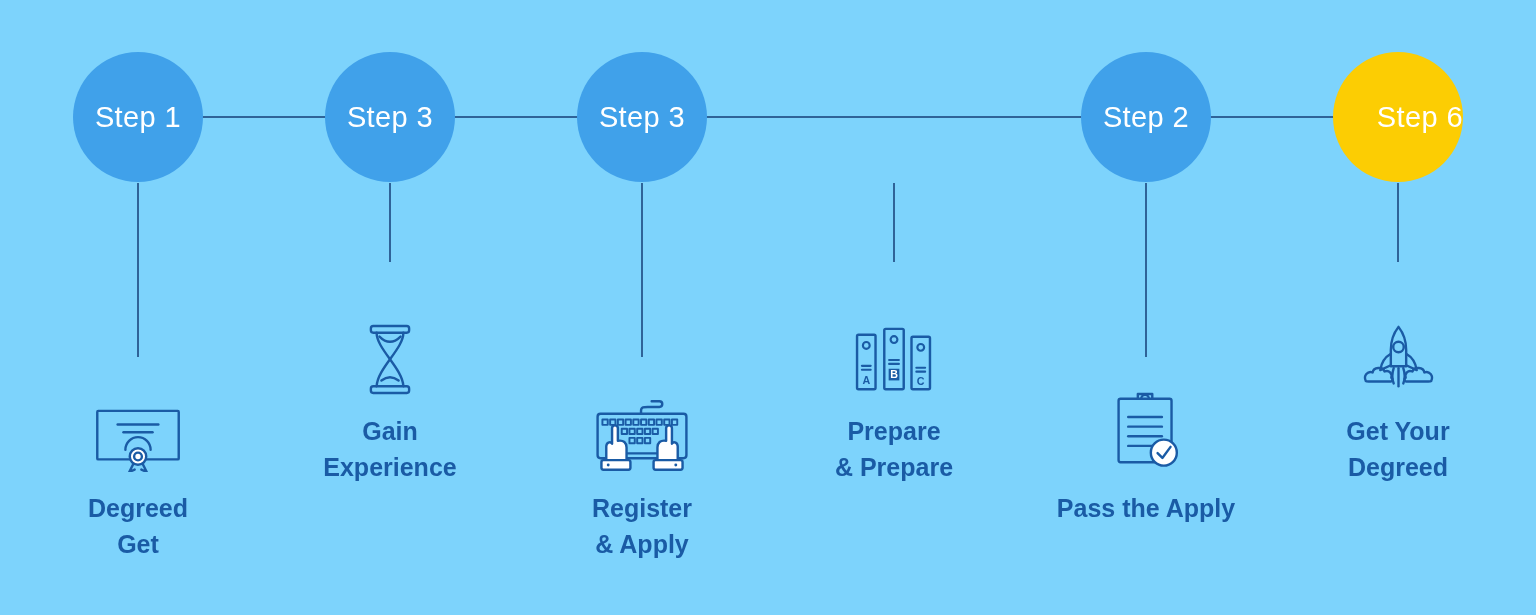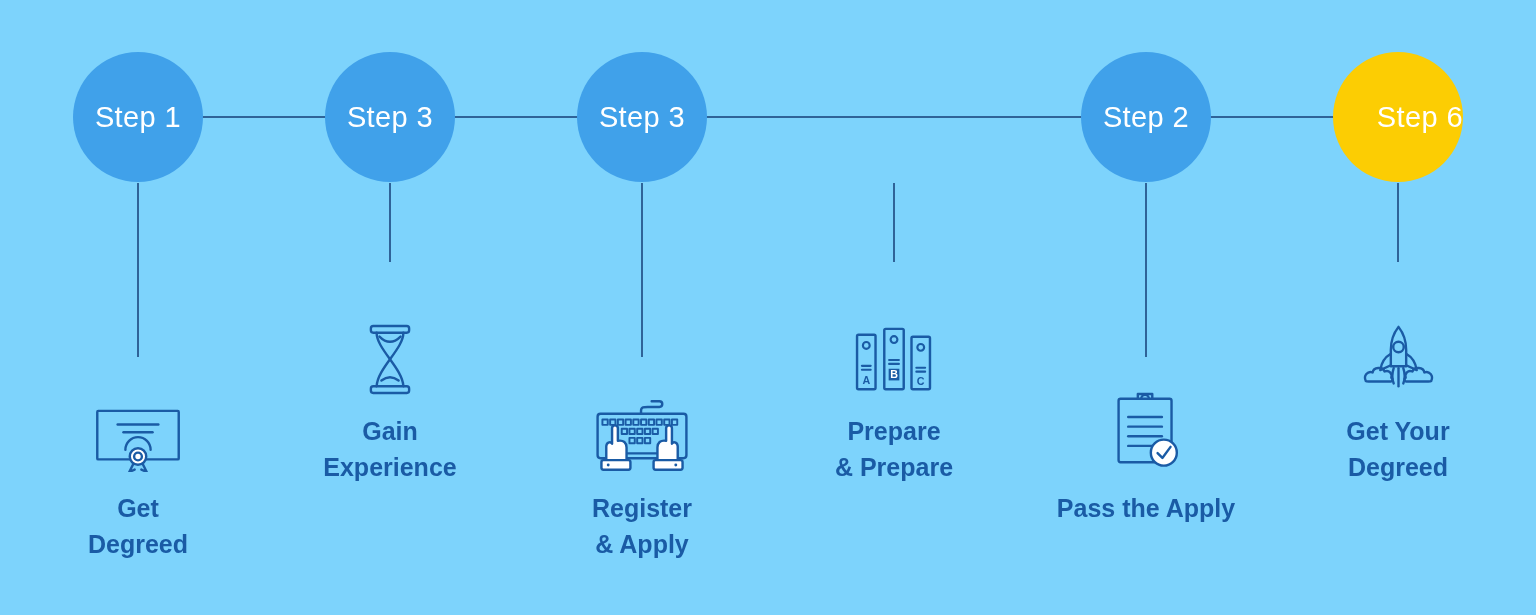--- a/index.html
+++ b/index.html
@@ -140,22 +140,22 @@
     <div class="circle" style="background: rgb(64, 161, 234);">
       <span class="circle-label">Step 1</span>
     </div>
     <div class="vline"></div>
     <div class="iconbox">
       <svg class="icon-svg" width="86" height="64">
             <use href="#certificate-icon"></use>
           </svg>
     </div>
     <div class="caption">
+          <div>Degreed</div>
           <div>Get</div>
-          <div>Degreed</div>
         </div>
   </div>
 
   <div class="step-col col-high">
     <div class="circle" style="background: rgb(64, 161, 234);">
       <span class="circle-label">Step 3</span>
     </div>
     <div class="vline"></div>
     <div class="iconbox">
       <svg class="icon-svg" width="44" height="71">

